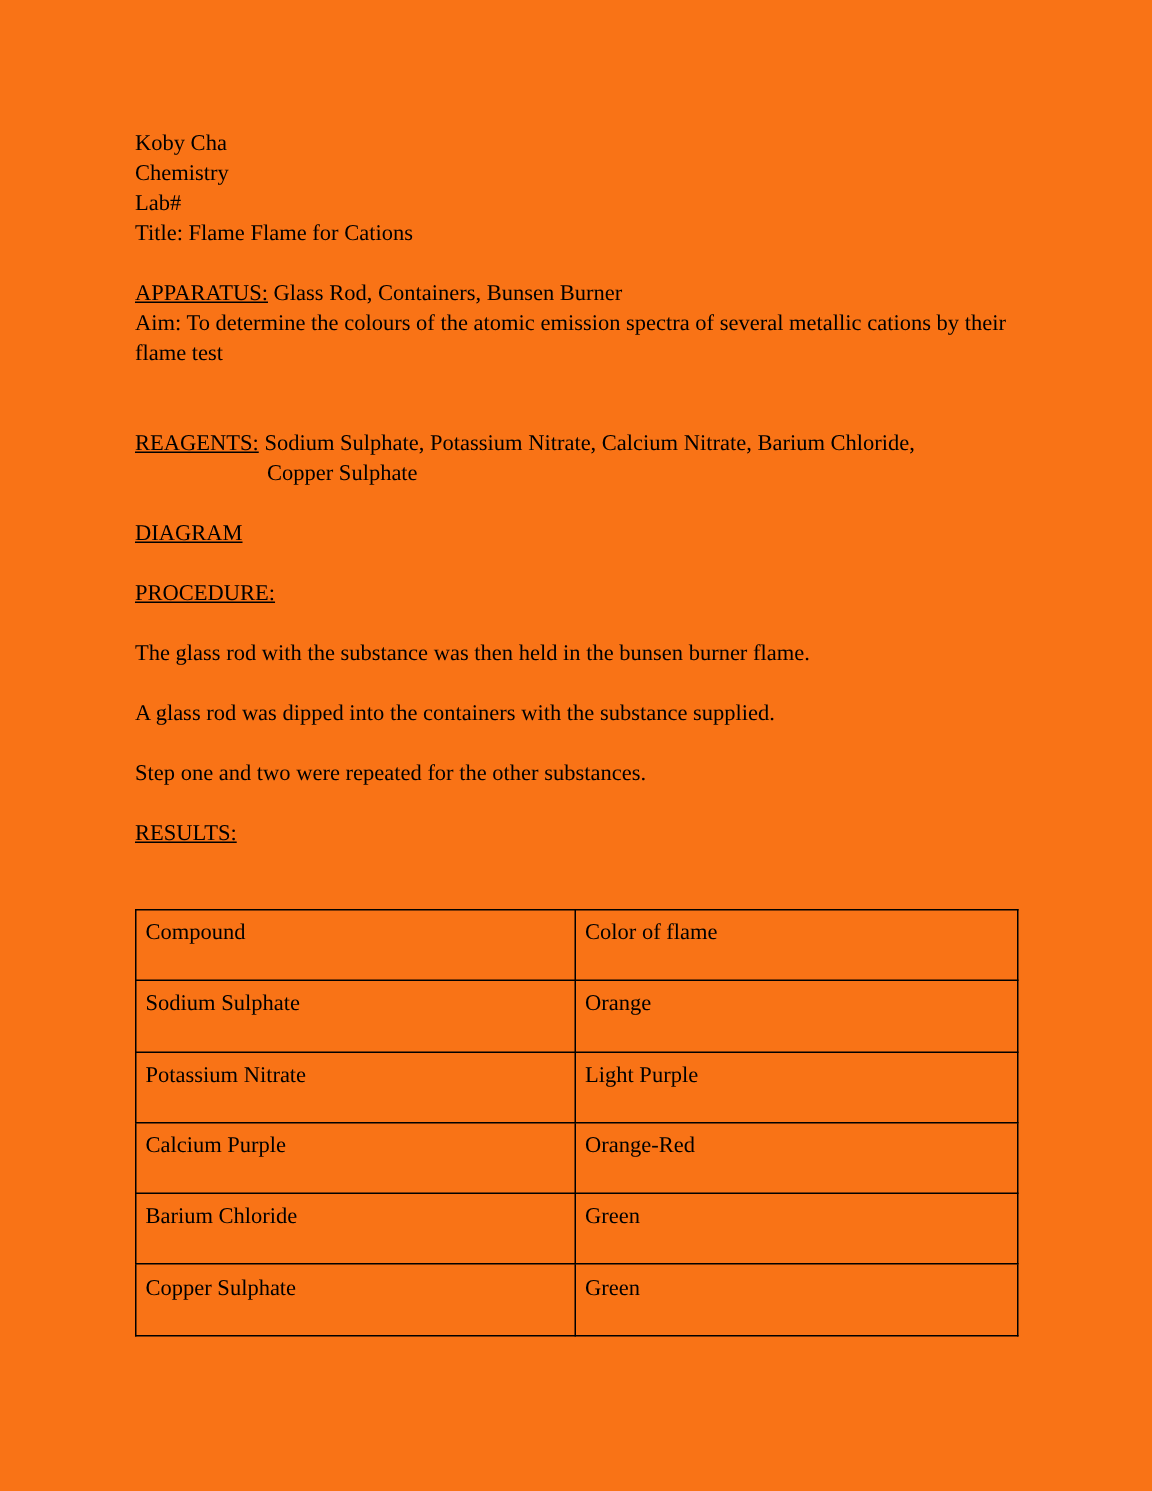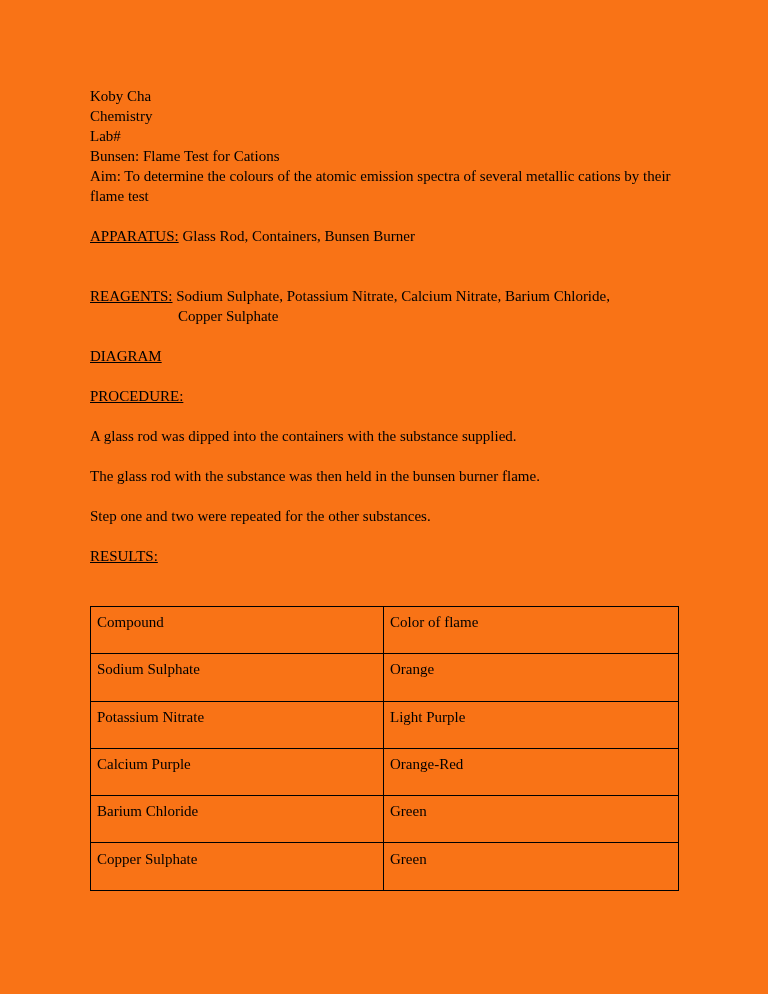--- a/index.html
+++ b/index.html
@@ -50,34 +50,34 @@
   col.c2 { width: 295px; }
 </style>
 </head>
 <body>
 
 <div class="page">
 
   <p class="line">Koby Cha</p>
   <p class="line">Chemistry</p>
   <p class="line">Lab#</p>
-  <p class="line">Bunsen: Flame Test for Cations</p>
+  <p class="line">Title: Flame Flame for Cations</p>
+  <p class="line gap1"><span class="u">APPARATUS:</span><span> Glass Rod, Containers, Bunsen Burner</span></p>
+
   <p class="line"><span>Aim: To determine the colours of the atomic emission spectra of several metallic cations by their</span><br><span>flame test</span></p>
-
-  <p class="line gap1"><span class="u">APPARATUS:</span><span> Glass Rod, Containers, Bunsen Burner</span></p>
 
   <p class="line gap2"><span class="u">REAGENTS:</span><span> Sodium Sulphate, Potassium Nitrate, Calcium Nitrate, Barium Chloride,</span></p>
   <p class="line hang-indent">Copper Sulphate</p>
 
   <p class="line gap1"><span class="u">DIAGRAM</span></p>
 
   <p class="line gap1"><span class="u">PROCEDURE:</span></p>
 
+  <p class="line gap1">The glass rod with the substance was then held in the bunsen burner flame.</p>
   <p class="line gap1">A glass rod was dipped into the containers with the substance supplied.</p>
-  <p class="line gap1">The glass rod with the substance was then held in the bunsen burner flame.</p>
   <p class="line gap1">Step one and two were repeated for the other substances.</p>
 
   <p class="line gap1"><span class="u">RESULTS:</span></p>
 
   <table class="results">
     <colgroup>
         <col class="c1">
         <col class="c2">
       </colgroup>
     <tbody>

